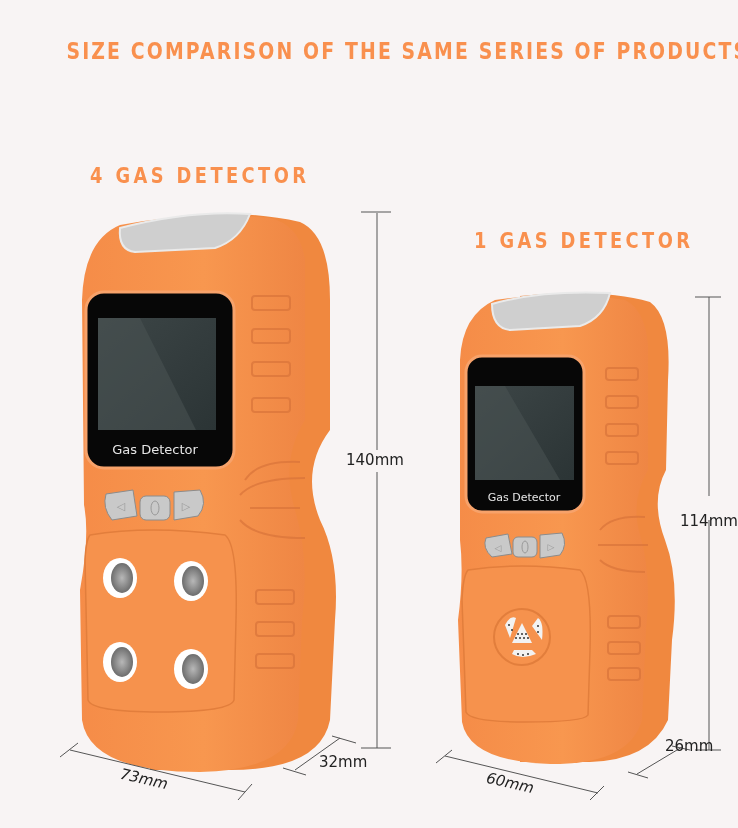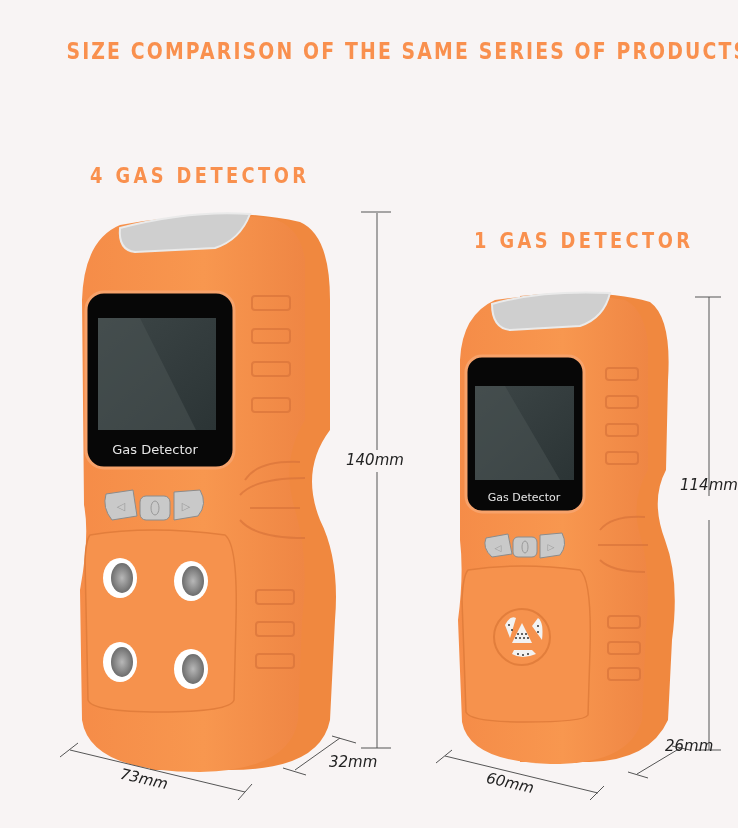--- a/index.html
+++ b/index.html
@@ -1,19 +1,19 @@
 <!DOCTYPE html>
 <html><head>
 <meta charset="utf-8">
 <style>
   html,body{margin:0;padding:0;}
   body{width:738px;height:828px;background:#f8f4f4;position:relative;overflow:hidden;font-family:"Liberation Sans",sans-serif;}
   .title{position:absolute;left:0;width:738px;top:38px;text-align:center;color:#f9904e;font-family:"DejaVu Sans",sans-serif;font-weight:bold;font-size:23px;letter-spacing:2.6px;transform:scaleX(0.82);transform-origin:center;white-space:nowrap;}
   .label{position:absolute;color:#f9904e;font-family:"DejaVu Sans",sans-serif;font-weight:bold;font-size:21px;letter-spacing:4px;transform:scaleX(0.85);transform-origin:left;white-space:nowrap;}
-  .dim{position:absolute;font-family:"DejaVu Sans",sans-serif;font-size:15px;color:#222;white-space:nowrap;font-style:italic;}
+  .dim{position:absolute;font-family:"DejaVu Sans",sans-serif;font-size:15px;color:#222;white-space:nowrap;}
   .dim.italic{font-style:italic;}
   svg{position:absolute;left:0;top:0;}
 </style>
 </head>
 <body>
 
 <div class="title">SIZE COMPARISON OF THE SAME SERIES OF PRODUCTS</div>
 
 <div class="label" style="left:90px;top:164px;">4 GAS DETECTOR</div>
 <div class="label" style="left:474px;top:229px;">1 GAS DETECTOR</div>
@@ -156,17 +156,17 @@
     <line x1="436" y1="763" x2="452" y2="750"></line>
     <line x1="590" y1="800" x2="604" y2="786"></line>
     <line x1="637" y1="774" x2="682" y2="747"></line>
     <line x1="628" y1="772" x2="648" y2="778"></line>
     <line x1="672" y1="746" x2="690" y2="750"></line>
   </g>
 </svg>
 
 <div class="dim" style="left:346px;top:451px;">140mm</div>
 <div class="dim italic" style="left:120px;top:770px;transform:rotate(13deg);">73mm</div>
-<div class="dim" style="left:329px;top:753px;">32mm</div>
+<div class="dim" style="left:319px;top:753px;">32mm</div>
 
-<div class="dim" style="left:680px;top:476px;text-align:center;">114mm</div>
+<div class="dim" style="left:680px;top:512px;text-align:center;">114mm</div>
 <div class="dim italic" style="left:486px;top:774px;transform:rotate(13deg);">60mm</div>
 <div class="dim" style="left:665px;top:737px;">26mm</div>
 
 </body></html>

